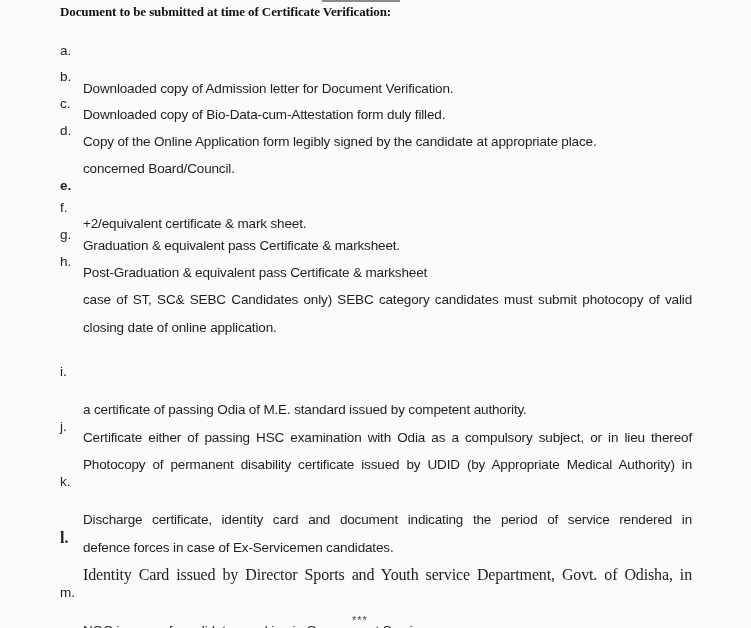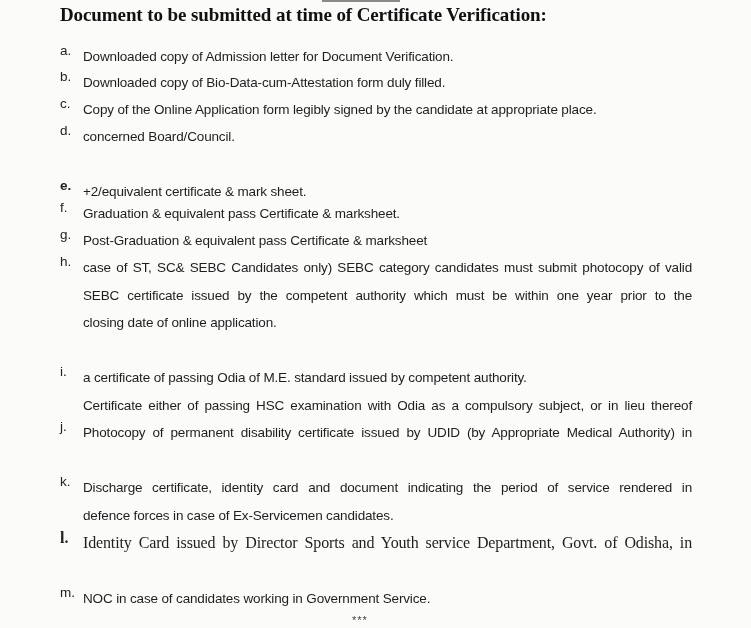--- a/index.html
+++ b/index.html
@@ -5,29 +5,29 @@
   html, body { margin:0; padding:0; }
   body {
     width:751px; height:628px; overflow:hidden;
     background:#fbfbfa; color:#1a1a1a;
     position:relative;
     font-family:"Liberation Sans", sans-serif;
   }
   .topline { position:absolute; left:322px; top:0; width:78px; height:2px; background:#8a8a8a; }
   .title {
     position:absolute; left:60px; top:4px;
-    font-family:"Liberation Serif", serif; font-weight:bold; font-size:19px;
+    font-family:"Liberation Serif", serif; font-weight:bold; font-size:13px;
     letter-spacing:-0.1px; white-space:nowrap; color:#111;
   }
   .item { position:absolute; left:60px; width:632px; }
   .marker { position:absolute; left:0; top:0; font-size:13.5px; color:#222; }
   .marker.bold { font-weight:bold; }
   .text {
     margin-left:23px; font-size:13.5px; line-height:27.5px; color:#1e1e1e;
-    text-align:justify; letter-spacing:-0.15px;
+    text-align:justify; letter-spacing:-0.15px;margin-top:32px;
   }
   .text .ln { display:block; white-space:nowrap; }
   .text .ln.just { text-align:justify; text-align-last:justify; white-space:normal; }
   .serif .text, .serif .marker { font-family:"Liberation Serif", serif; font-size:16px; }
   .serif .marker { font-weight:bold; }
   .stars { position:absolute; left:352px; top:614px; font-size:11px; color:#444; letter-spacing:1px; }
 </style>
 </head>
 <body>
 
@@ -81,21 +81,20 @@
   <span class="marker">g.</span>
   <div class="text">
       <span class="ln">Post-Graduation &amp; equivalent pass Certificate &amp; marksheet</span>
     </div>
 </div>
 
 <div class="item" style="top:254px">
   <span class="marker">h.</span>
   <div class="text">
     <span class="ln just">case of ST, SC&amp; SEBC Candidates only) SEBC category candidates must submit photocopy of valid</span>
-    <span class="ln just">SEBC certificate issued by the competent authority which must be within one year prior to the</span>
     <span class="ln">closing date of online application.</span>
   </div>
 </div>
 
 <div class="item" style="top:364px">
   <span class="marker">i.</span>
   <div class="text">
     <span class="ln">a certificate of passing Odia of M.E. standard issued by competent authority.</span>
     <span class="ln just">Certificate either of passing HSC examination with Odia as a compulsory subject, or in lieu thereof</span>
   </div>

